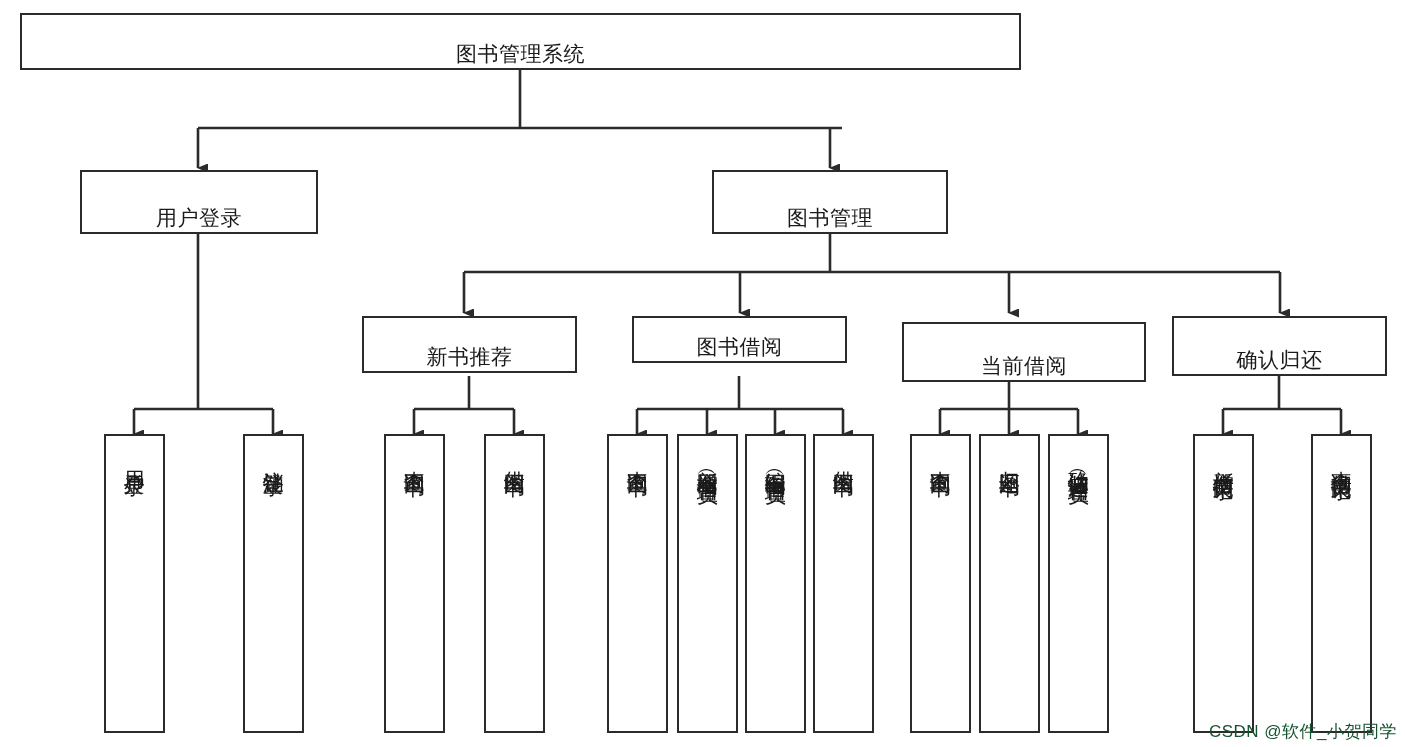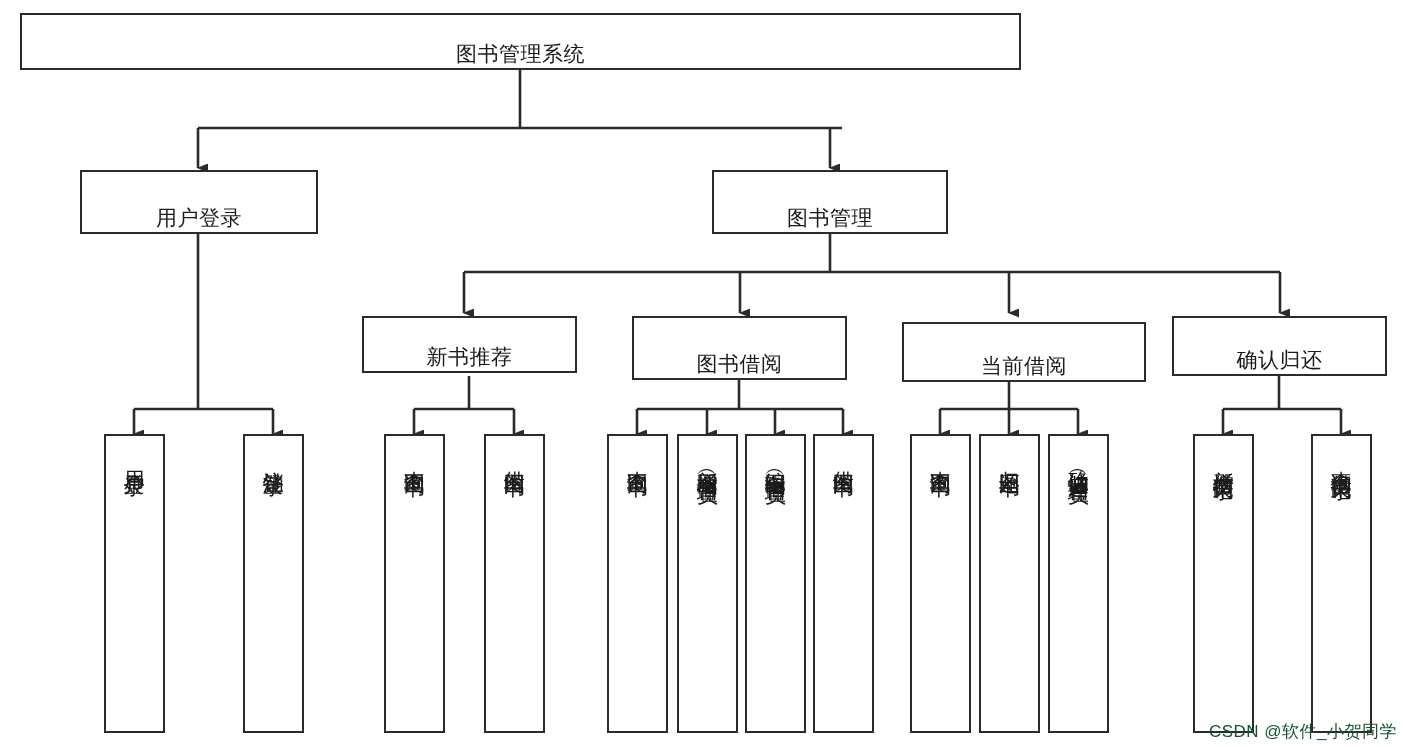--- a/index.html
+++ b/index.html
@@ -117,21 +117,21 @@
   <div class="node lvl2" style="left:80px;top:170px;width:238px;height:64px;">
     <span class="lbl">用户登录</span>
   </div>
   <div class="node lvl2" style="left:712px;top:170px;width:236px;height:64px;">
     <span class="lbl">图书管理</span>
   </div>
 
   <div class="node lvl3" style="left:362px;top:316px;width:215px;height:57px;">
     <span class="lbl">新书推荐</span>
   </div>
-  <div class="node lvl3" style="left:632px;top:316px;width:215px;height:64px;">
+  <div class="node lvl3" style="left:632px;top:316px;width:215px;height:47px;">
     <span class="lbl">图书借阅</span>
   </div>
   <div class="node lvl3" style="left:902px;top:322px;width:244px;height:60px;">
     <span class="lbl">当前借阅</span>
   </div>
   <div class="node lvl3" style="left:1172px;top:316px;width:215px;height:60px;">
     <span class="lbl">确认归还</span>
   </div>
 
   <div class="node leaf" style="left:104px;top:434px;width:61px;height:299px;">

